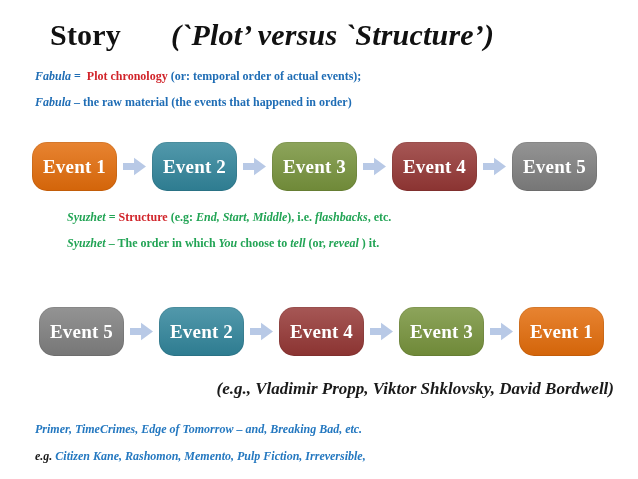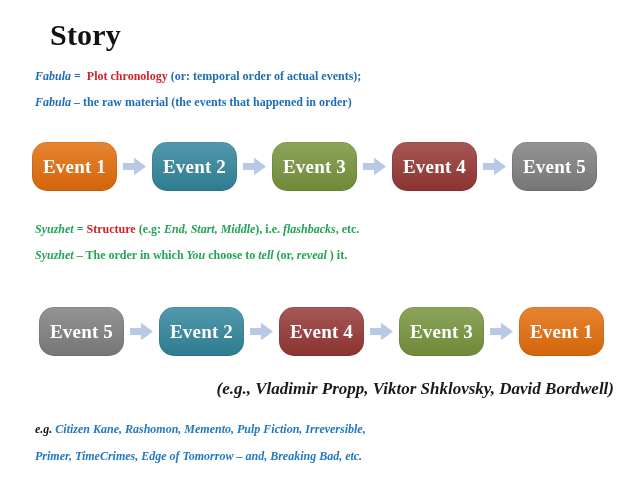--- a/index.html
+++ b/index.html
@@ -16,21 +16,21 @@
 
   .title{
     position:absolute;top:18px;left:50px;right:20px;
     display:flex;gap:50px;align-items:baseline;
     font-size:30px;color:#111;letter-spacing:.2px;white-space:nowrap;
   }
   .richline{white-space:pre-wrap;}
 
   .textblock{position:absolute;left:35px;right:10px;font-size:12px;line-height:26px;}
   .fabula-block{top:63px;}
-  .syuzhet-block{top:216px;}
+  .syuzhet-block{top:204px;margin-left:32px;}
 
   .event-row{position:absolute;display:flex;align-items:center;height:49px;}
   .row-fabula{top:142px;left:32px;}
   .row-syuzhet{top:307px;left:39px;}
   .event-box{
     width:85px;height:49px;border-radius:15px;flex:0 0 auto;
     display:flex;align-items:center;justify-content:center;
     color:#fff;font-size:19px;letter-spacing:.2px;white-space:nowrap;
     background-image:linear-gradient(to bottom, rgba(255,255,255,.16), rgba(0,0,0,.07));
     box-shadow:inset 0 0 0 1px rgba(0,0,0,.08);
@@ -47,20 +47,21 @@
   }
   .examples-block{top:416px;line-height:27px;}
 </style>
 </head>
 <body>
 
 <div class="slide">
 
   <div class="title">
     <span>Story</span>
+    <span class="it">(`Plot’ versus `Structure’)</span>
   </div>
 
   <div class="textblock fabula-block">
     <div class="richline"><span class="blue it">Fabula</span><span class="blue"> =  </span><span class="red">Plot chronology </span><span class="blue">(or: temporal order of actual events);</span></div>
     <div class="richline"><span class="blue it">Fabula</span><span class="blue"> – the raw material (the events that happened in order)</span></div>
   </div>
 
   <div class="event-row row-fabula">
     <div class="event-box" style="background-color: rgb(227, 108, 10);">Event 1</div>
     <div class="arrow-slot">
@@ -102,17 +103,17 @@
     <div class="event-box" style="background-color: rgb(119, 147, 60);">Event 3</div>
     <div class="arrow-slot">
         <div class="arrow" style="background-color: rgb(184, 201, 230);"></div>
       </div>
     <div class="event-box" style="background-color: rgb(227, 108, 10);">Event 1</div>
   </div>
 
   <div class="attribution">(e.g., Vladimir Propp, Viktor Shklovsky, David Bordwell)</div>
 
   <div class="textblock examples-block">
+    <div class="richline"><span class="blue2 it">Primer, TimeCrimes, Edge of Tomorrow – and, Breaking Bad, etc.</span></div>
     <div class="richline"><span class="black it">e.g. </span><span class="blue2 it">Citizen Kane, Rashomon, Memento, Pulp Fiction, Irreversible,</span></div>
-    <div class="richline"><span class="blue2 it">Primer, TimeCrimes, Edge of Tomorrow – and, Breaking Bad, etc.</span></div>
   </div>
 
 </div>
 
 </body></html>

